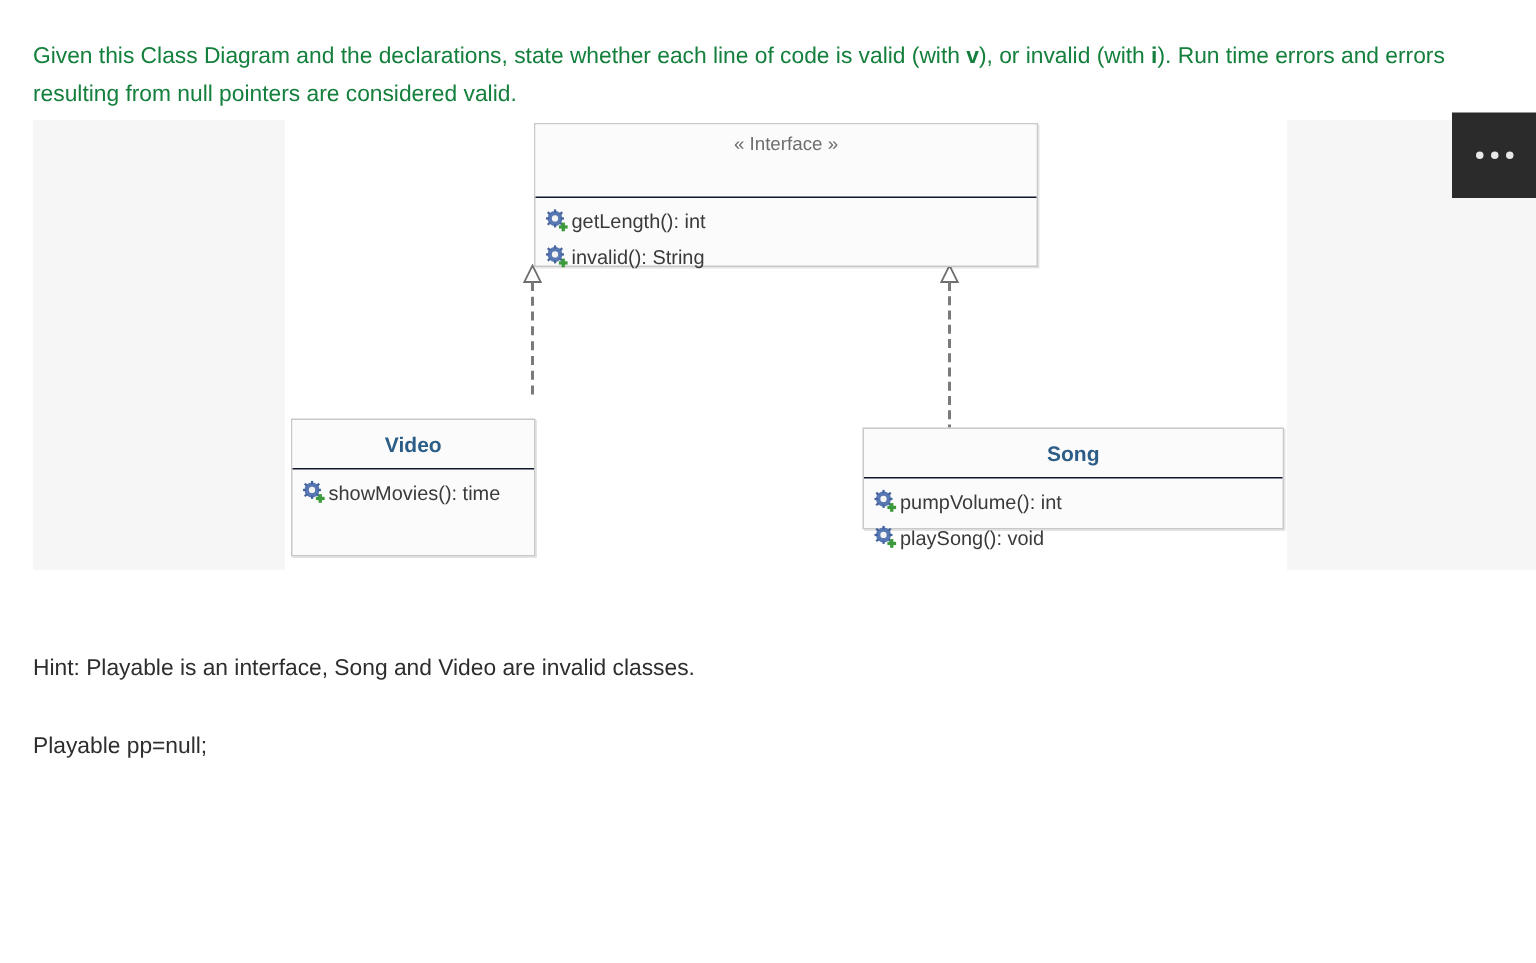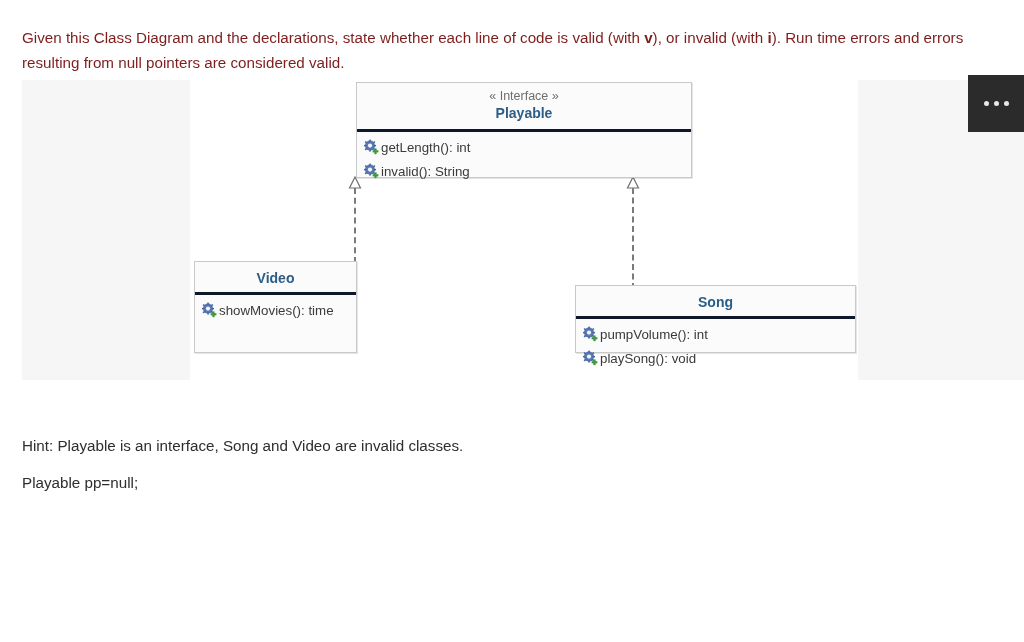--- a/index.html
+++ b/index.html
@@ -17,21 +17,21 @@
   }
 
   
   .prompt {
     position: absolute;
     left: 22px;
     top: 25px;
     width: 980px;
     font-size: 15.2px;
     line-height: 25px;
-    color: #7f1d1d;
+    color: #15803d;
   }
   .prompt b { font-weight: bold; }
 
   
   .diagram {
     position: absolute;
     left: 22px;
     top: 80px;
     width: 1002px;
     height: 300px;
@@ -48,21 +48,21 @@
 
   
   .uml-box {
     position: absolute;
     background: #fbfbfb;
     border: 1px solid #c9c9c9;
     box-shadow: 1px 1px 0 rgba(0,0,0,0.10);
     box-sizing: border-box;
   }
   .uml-head {
-    border-bottom: 3px solid #0f172a;
+    border-bottom: 1px solid #0f172a;
     text-align: center;
     box-sizing: border-box;
     background: #fbfbfb;
   }
   .uml-stereotype {
     font-size: 12.5px;
     color: #6e6e6e;
     line-height: 16px;
     padding-top: 5px;
   }
@@ -142,21 +142,21 @@
     position: absolute;
     left: 22px;
     top: 433px;
     font-size: 15.2px;
     line-height: 25px;
     color: #2e2e2e;
   }
   .declarations {
     position: absolute;
     left: 22px;
-    top: 470px;
+    top: 485px;
     font-size: 15.2px;
     line-height: 26px;
     color: #2e2e2e;
   }
   .declarations div { white-space: pre; }
 </style>
 </head>
 <body>
 
 <div class="prompt"><span>Given this Class Diagram and the declarations, state whether each line of code is valid (with </span><b>v</b><span>), or invalid (with </span><b>i</b><span>). Run time errors and errors resulting from null pointers are considered valid.</span></div>
@@ -176,21 +176,20 @@
   <div class="connector" style="left:604px; top:96px; width:14px; height:113px;">
     <svg class="conn-arrow-outline" width="14" height="13" viewBox="0 0 14 13">
       <polygon points="7,1 12.5,12 1.5,12" fill="#ffffff" stroke="#6f6f6f" stroke-width="1.2"></polygon>
     </svg>
     <div class="conn-line" style="top:12px; height:101px;"></div>
   </div>
 
   <div class="uml-box" style="left:334px; top:2px; width:336px; height:96px;">
     <div class="uml-head" style="height:49px;">
       <div class="uml-stereotype">« Interface »</div>
-      <div class="uml-title">Playable</div>
     </div>
     <div class="uml-body">
       <div class="member">
         <span class="gear-icon">
           <svg width="16" height="16" viewBox="0 0 16 16">
             <g>
               <circle cx="7" cy="6.6" r="5" fill="#5878b4"></circle>
               <circle cx="7" cy="6.6" r="2.1" fill="#f4f4f4"></circle>
               <rect x="6.3" y="0.6" width="1.5" height="2.2" fill="#44629c"></rect>
               <rect x="6.3" y="10.4" width="1.5" height="2.2" fill="#44629c"></rect>
@@ -228,21 +227,21 @@
               <rect x="9.6" y="11.2" width="5.8" height="2.2" fill="#3c9a3c"></rect>
               <rect x="11.4" y="9.4" width="2.2" height="5.8" fill="#3c9a3c"></rect>
             </g>
           </svg>
         </span>
         <span class="member-label">invalid(): String</span>
       </div>
     </div>
   </div>
 
-  <div class="uml-box" style="left:172px; top:181px; width:163px; height:92px;">
+  <div class="uml-box" style="left:172px; top:199px; width:163px; height:92px;">
     <div class="uml-head" style="height:33px;">
       <div class="uml-title solo">Video</div>
     </div>
     <div class="uml-body">
       <div class="member">
         <span class="gear-icon">
           <svg width="16" height="16" viewBox="0 0 16 16">
             <g>
               <circle cx="7" cy="6.6" r="5" fill="#5878b4"></circle>
               <circle cx="7" cy="6.6" r="2.1" fill="#f4f4f4"></circle>

